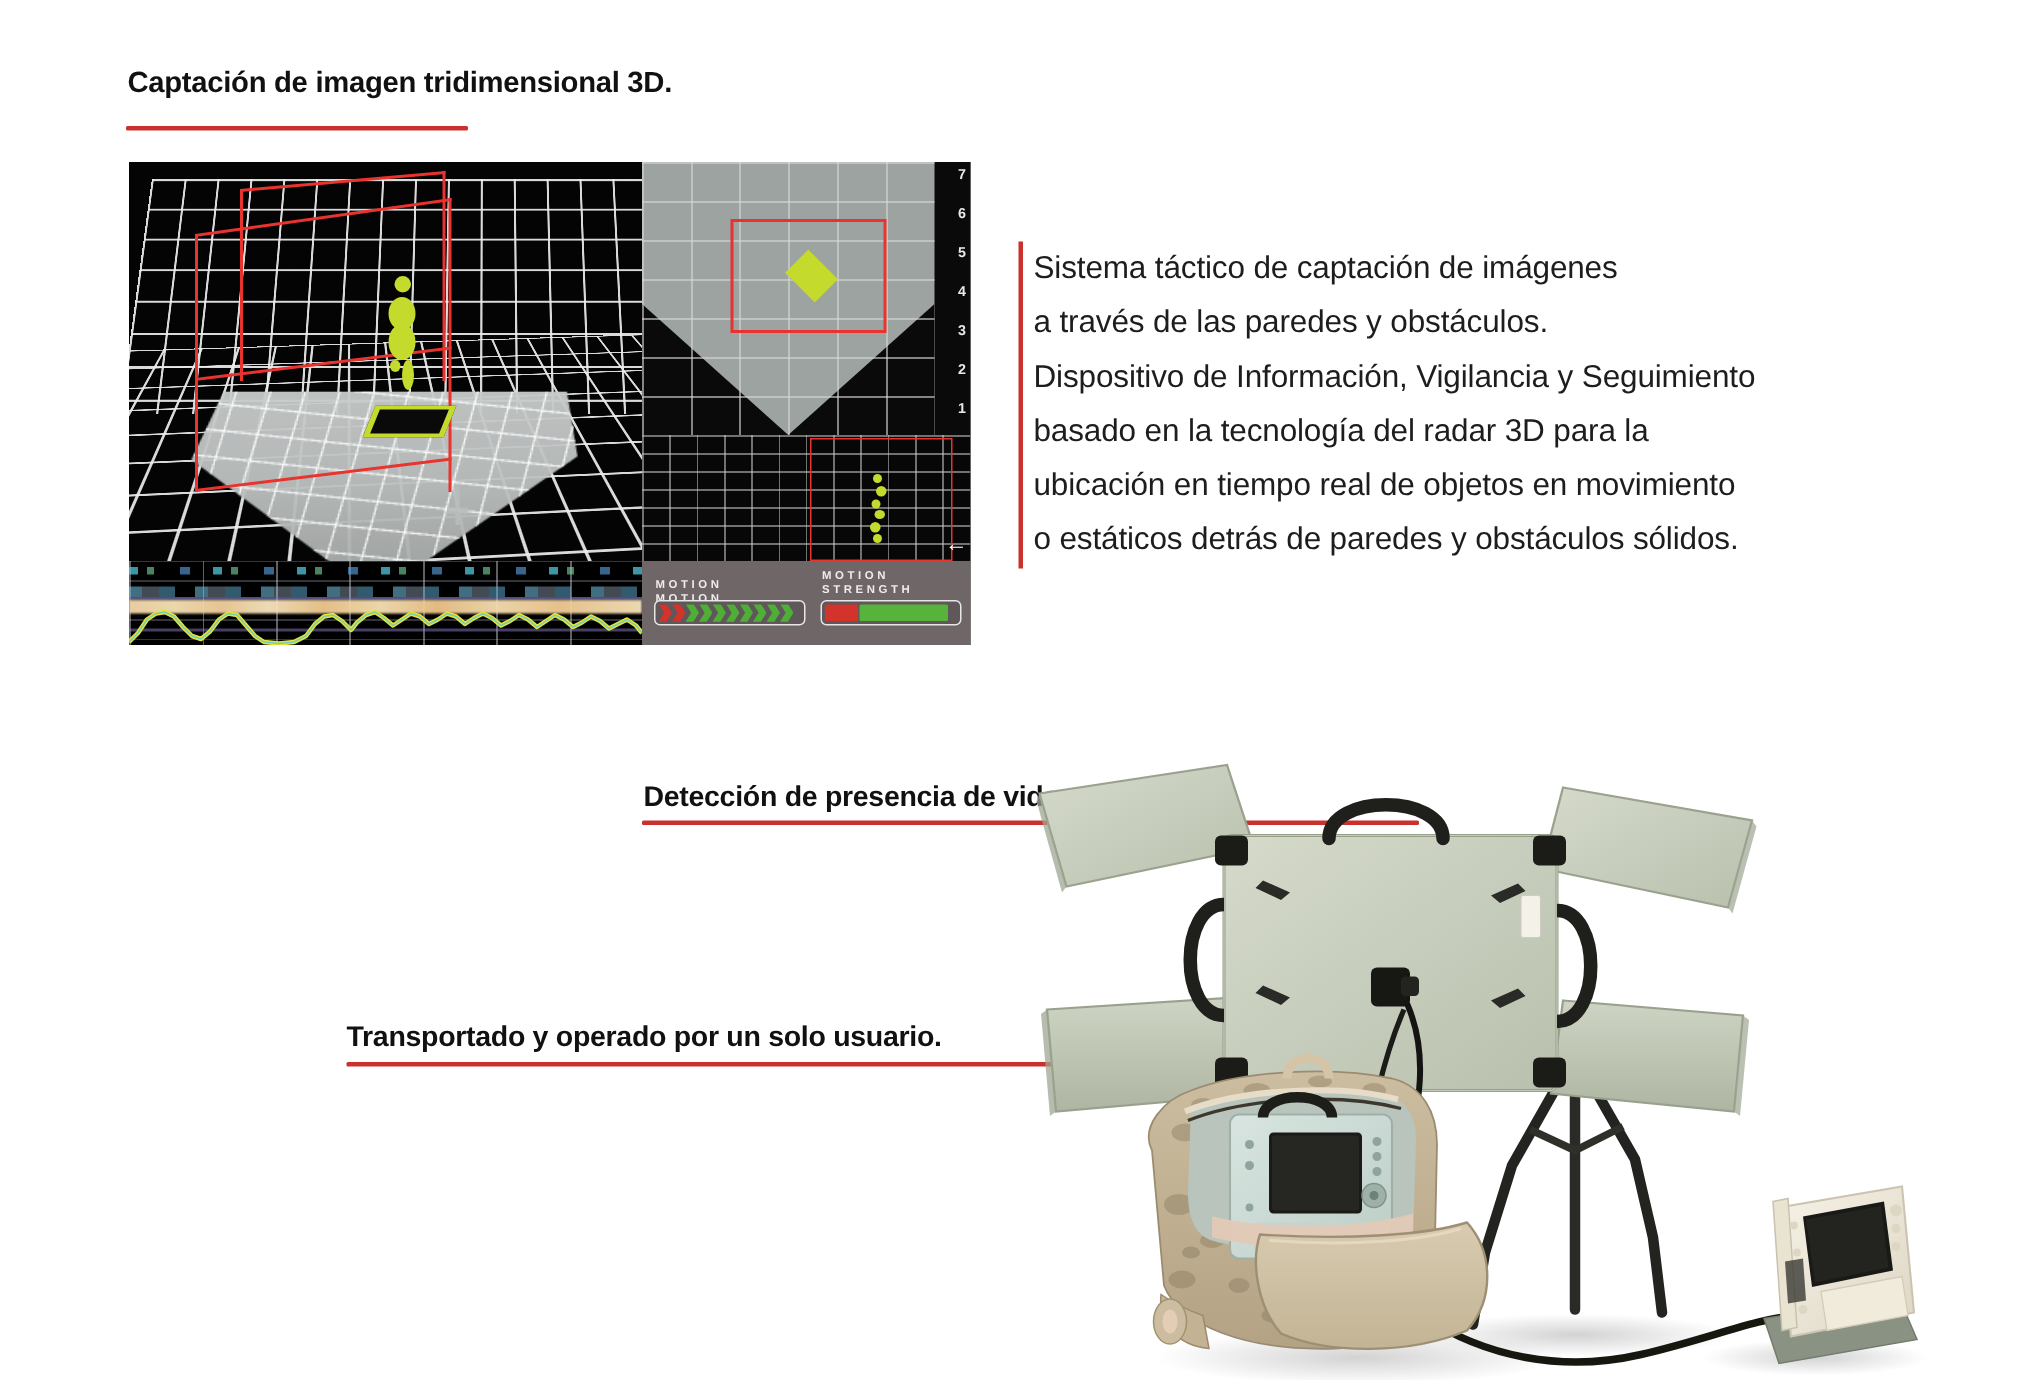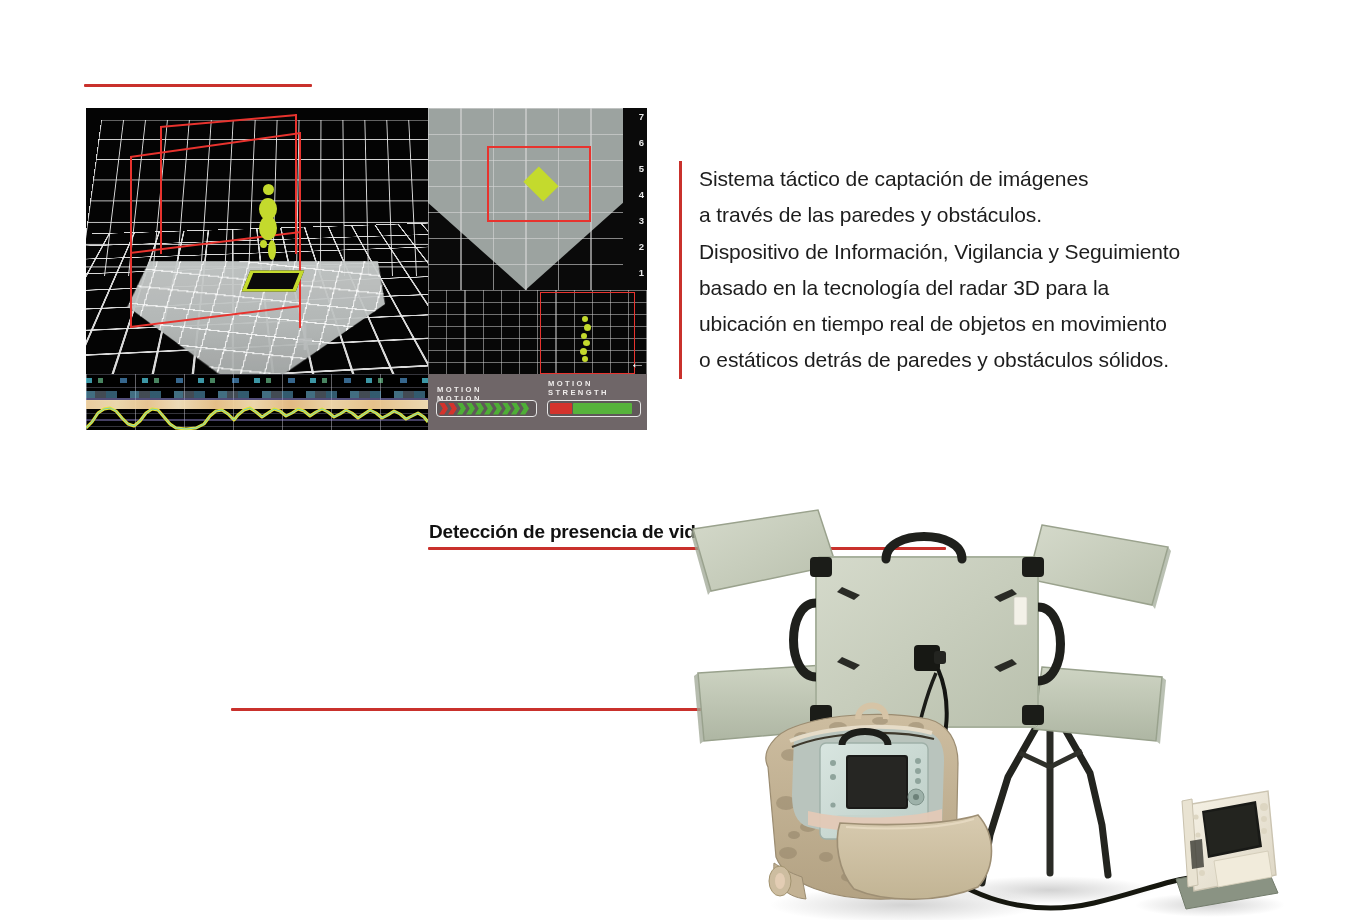--- a/index.html
+++ b/index.html
@@ -27,21 +27,21 @@
 
   #h2{left:429px;top:521px;font-size:19px;}
   #r2{left:428px;top:547px;width:518px;height:2.6px;}
 
   #h3{left:231px;top:681px;font-size:19px;}
   #r3{left:231px;top:708px;width:474px;height:2.6px;}
 
   
   #para-wrap{
     position:absolute;left:679px;top:161px;
-    padding-left:17px;
+    padding-left:7px;
     border-left:3px solid #c9312c;
     box-sizing:border-box;
   }
   #para{
     margin:0;font-size:21px;line-height:36.3px;color:#1d1d1d;
     white-space:pre-line;letter-spacing:-0.1px;
   }
 
   
   #radar{
@@ -239,20 +239,21 @@
 
   
   #photo{position:absolute;left:690px;top:505px;width:600px;height:415px;}
   #photo svg{display:block;}
 </style>
 </head>
 <body>
 
 <div class="page">
 
+  <div class="heading" id="h1">Captación de imagen tridimensional 3D.</div>
   <div class="rule" id="r1"></div>
 
   <div id="radar">
 
     <div id="view3d">
       <div class="mesh gridlines" id="wall-back"></div>
       <div class="mesh gridlines" id="floor-mesh"></div>
       <div id="wedge"></div>
       <div id="wedge-grid"></div>
 
@@ -366,20 +367,21 @@
 a través de las paredes y obstáculos.
 Dispositivo de Información, Vigilancia y Seguimiento
 basado en la tecnología del radar 3D para la
 ubicación en tiempo real de objetos en movimiento
 o estáticos detrás de paredes y obstáculos sólidos.</p>
   </div>
 
   <div class="heading" id="h2">Detección de presencia de vida.</div>
   <div class="rule" id="r2"></div>
 
+  <div class="heading" id="h3">Transportado y operado por un solo usuario.</div>
   <div class="rule" id="r3"></div>
 
   <div id="photo">
     <svg width="600" height="415" viewBox="0 0 600 415">
       <defs>
         <linearGradient id="sage" x1="0" y1="0" x2="1" y2="1">
           <stop offset="0" stop-color="#d5dacb"></stop>
             <stop offset="1" stop-color="#b9c0ad"></stop>
         </linearGradient>
         <linearGradient id="sage2" x1="0" y1="0" x2="0" y2="1">

